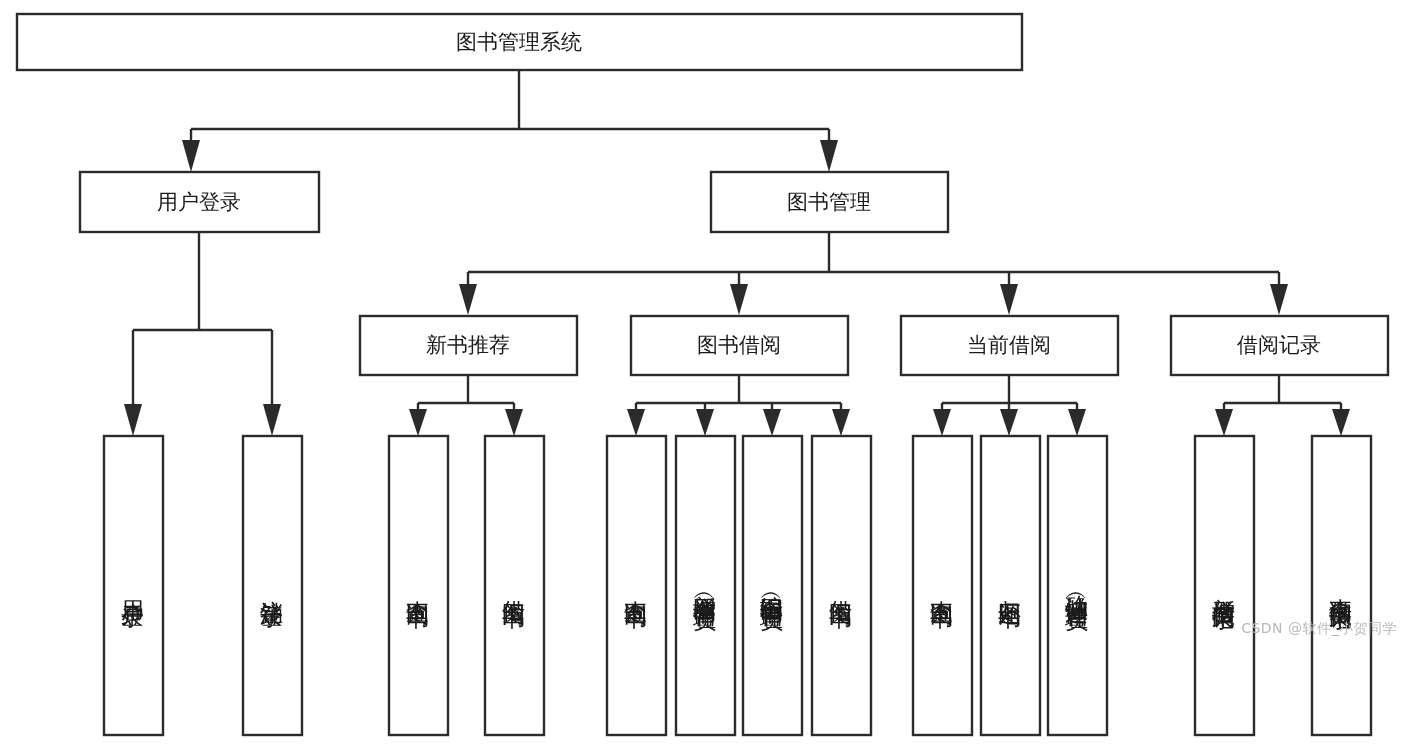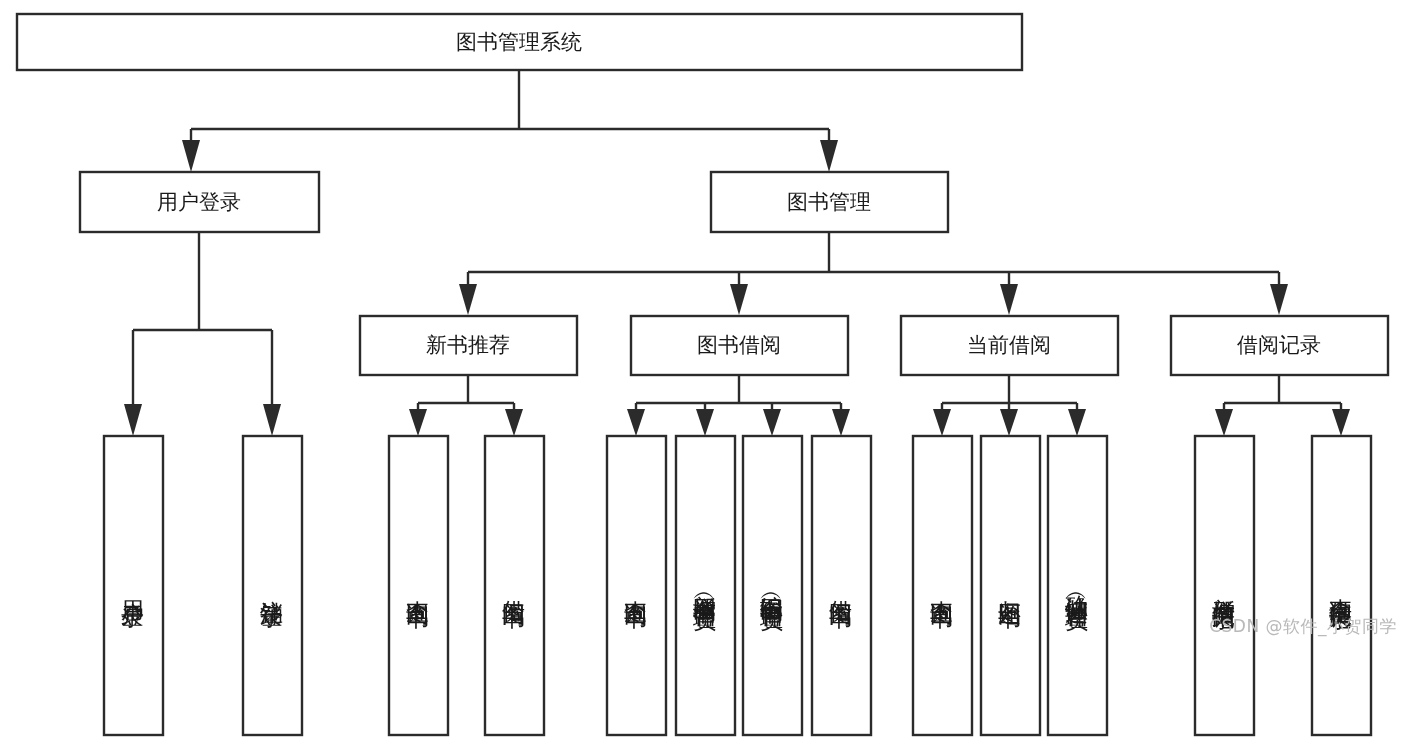--- a/index.html
+++ b/index.html
@@ -56,21 +56,21 @@
   }
   .arrow-head {
     fill: #2b2b2b;
     stroke: none;
   }
   .watermark {
     position: absolute;
     right: 8px;
     bottom: 6px;
     font-family: "DejaVu Sans", "Liberation Sans", sans-serif;
-    font-size: 17px;
+    font-size: 14px;
     color: #b9b9b9;
     letter-spacing: 0.5px;
     white-space: nowrap;
     user-select: none;
   }
 </style>
 </head>
 <body>
 
 <div id="diagram-root">

